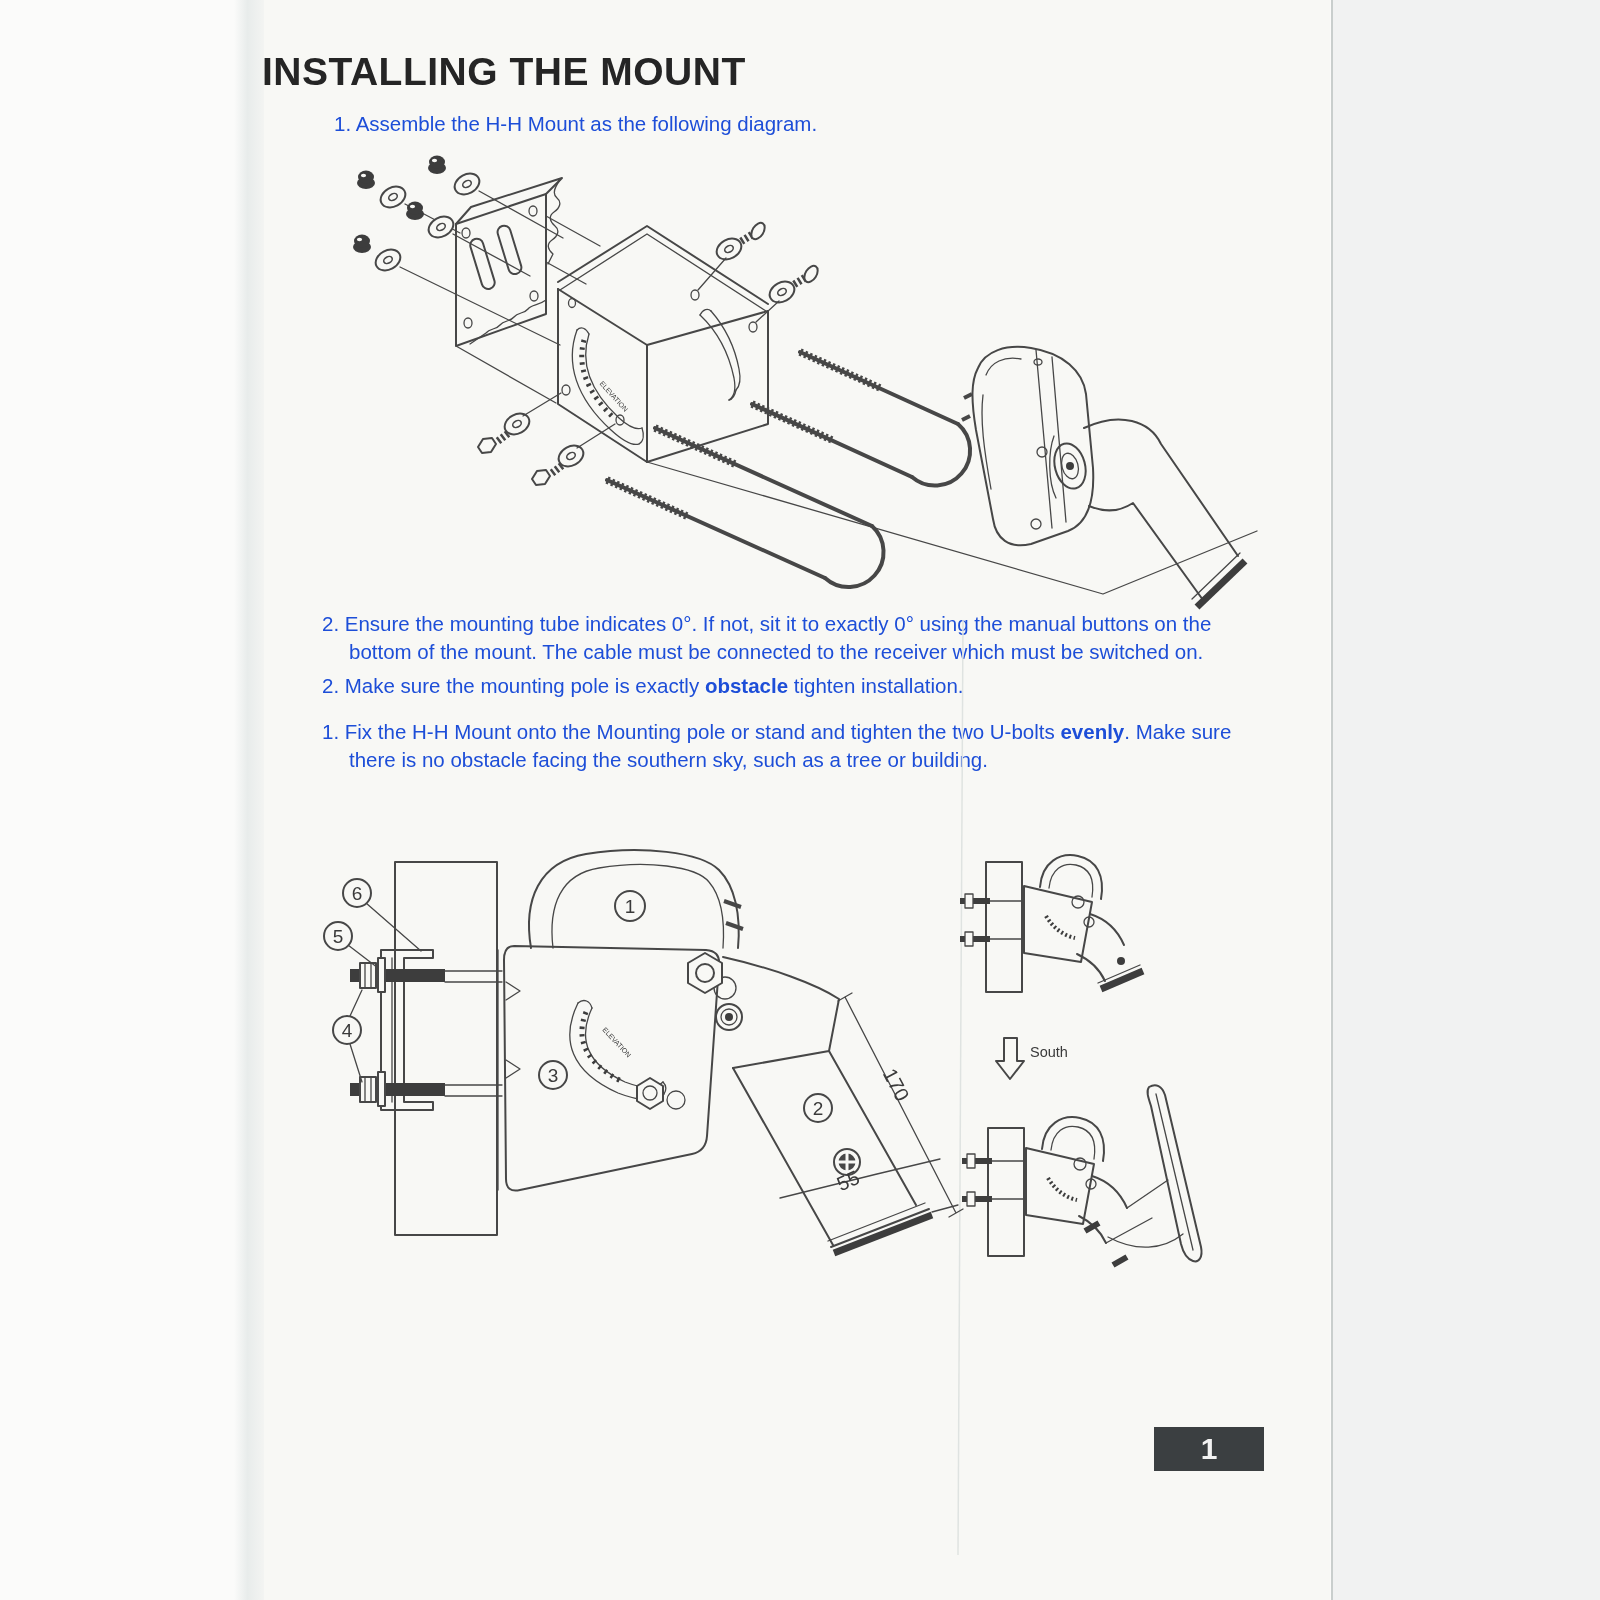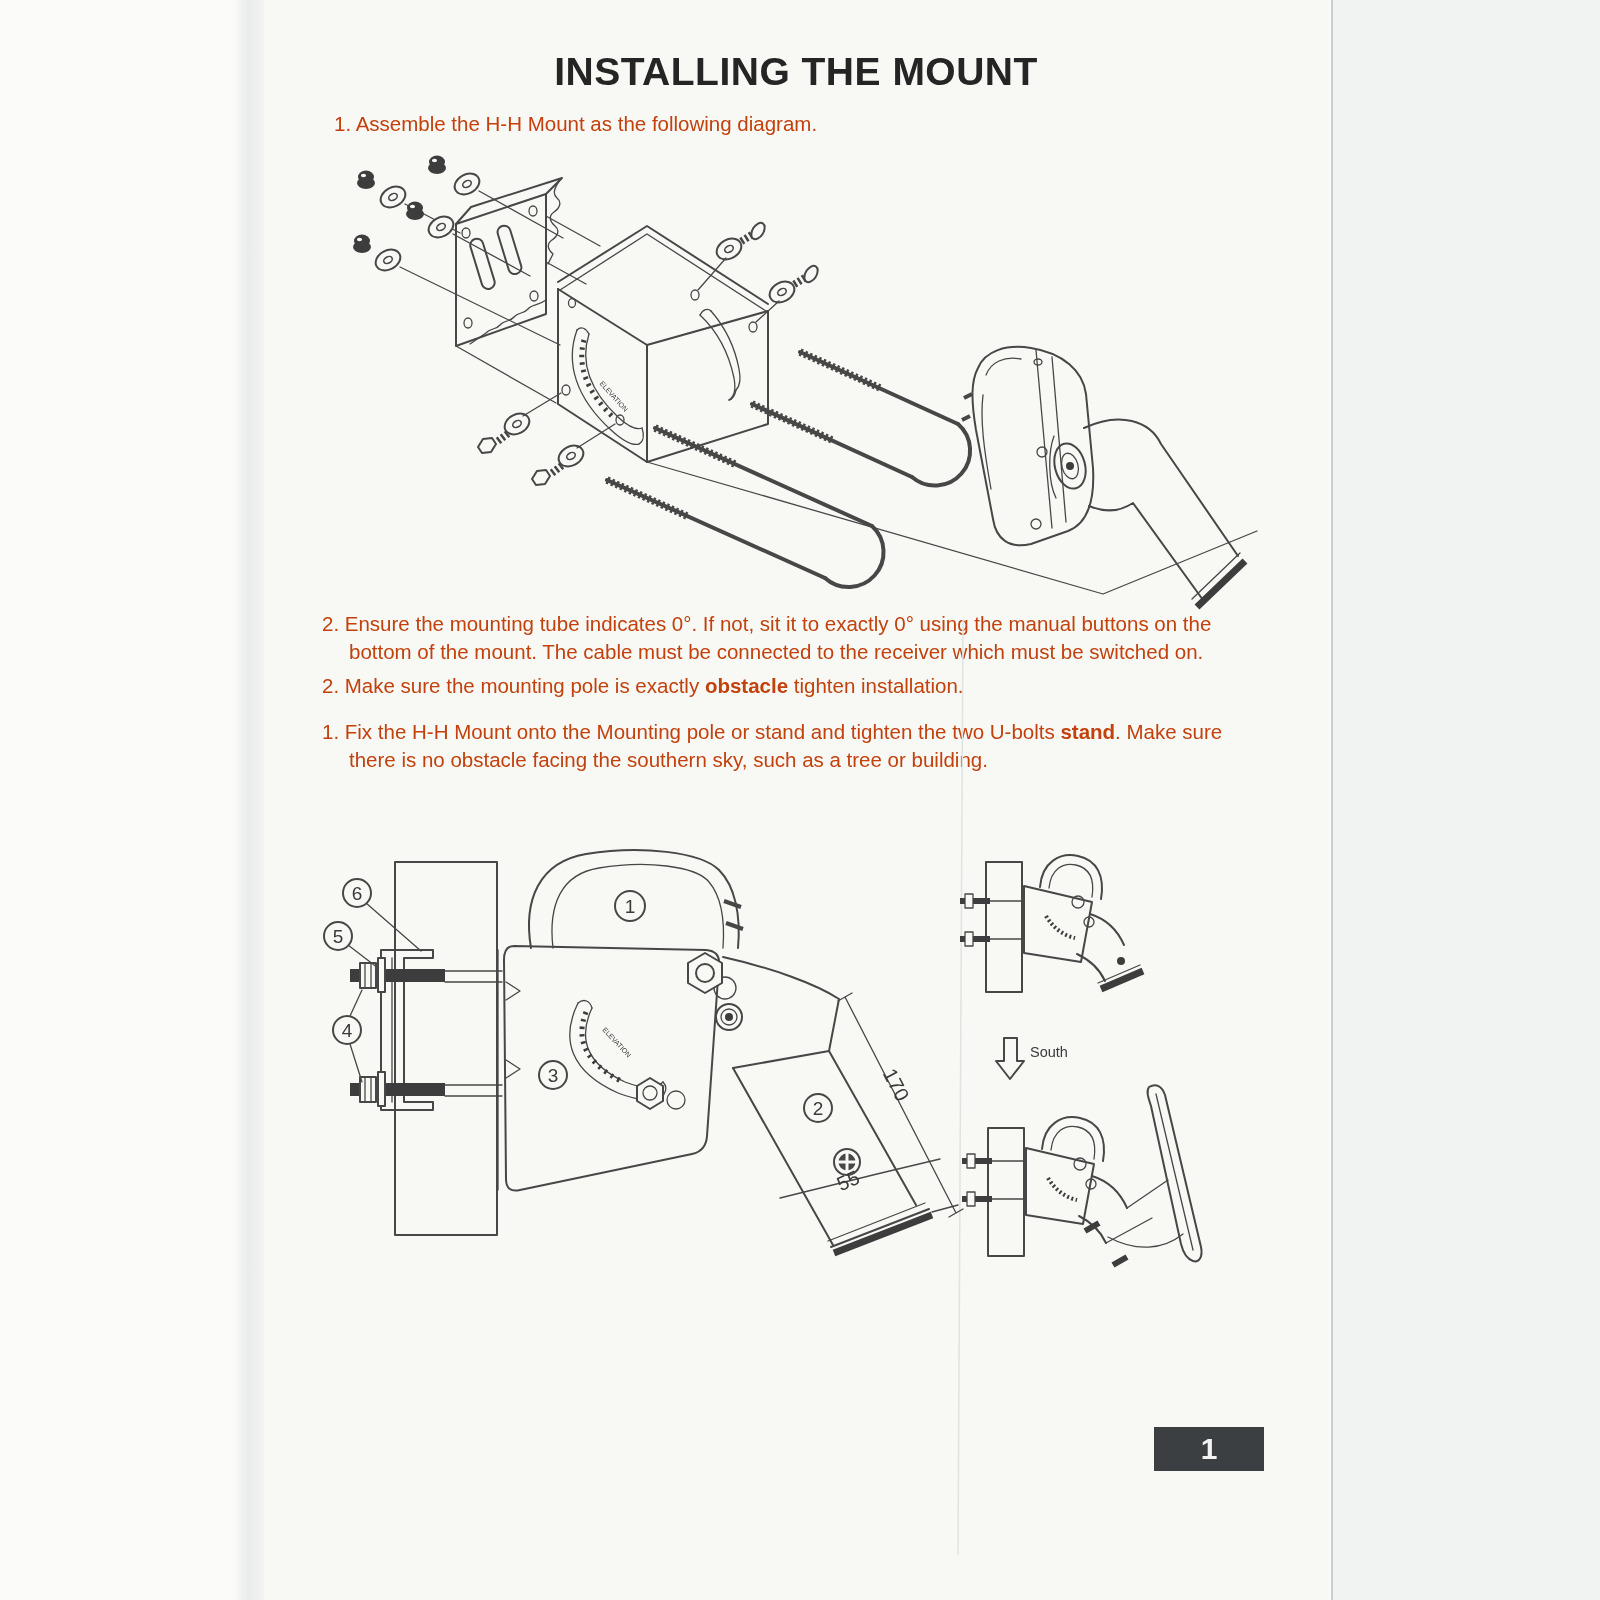--- a/index.html
+++ b/index.html
@@ -6,24 +6,24 @@
   body{
     width:1600px;height:1600px;position:relative;overflow:hidden;
     background:#fbfbfa;font-family:"Liberation Sans",sans-serif;
   }
   .page{position:absolute;left:262px;top:0;width:1068px;height:1600px;background:#f8f8f5;}
   .seam{position:absolute;left:234px;top:0;width:30px;height:1600px;
     background:linear-gradient(90deg,#fbfbfa 0%,#e8eceb 45%,#f3f4f2 100%);}
   .right-shade{position:absolute;left:1331px;top:0;width:269px;height:1600px;
     background:#f1f2f2;border-left:2px solid #c9cecd;}
   .title{
-    position:absolute;left:262px;top:50px;width:1068px;text-align:center;
+    position:absolute;left:262px;top:50px;width:1068px;
     font-size:39px;font-weight:bold;letter-spacing:.5px;color:#252525;
   }
-  .step{position:absolute;color:#c2410c;font-size:20.5px;line-height:1.38;}
+  .step{position:absolute;color:#1d4ed8;font-size:20.5px;line-height:1.38;}
   #step1{left:334px;top:110px;width:820px;}
   #step2{left:322px;top:610px;width:922px;padding-left:27px;text-indent:-27px;}
   #step3{left:322px;top:672px;width:940px;}
   #step4{left:322px;top:718px;width:918px;padding-left:27px;text-indent:-27px;}
   .b{font-weight:bold;}
   .pagenum{
     position:absolute;left:1154px;top:1427px;width:110px;height:44px;
     background:#3b3f41;color:#f2f2f2;font-weight:bold;font-size:30px;
     display:flex;align-items:center;justify-content:center;
   }
@@ -42,21 +42,21 @@
 <body>
 
 <div class="page"></div>
 <div class="seam"></div>
 <div class="right-shade"></div>
 
 <div class="title">INSTALLING THE MOUNT</div>
 <div class="step" id="step1">1. Assemble the H-H Mount as the following diagram.</div>
 <div class="step" id="step2">2. Ensure the mounting tube indicates 0°. If not, sit it to exactly 0° using the manual buttons on the bottom of the mount. The cable must be connected to the receiver which must be switched on.</div>
 <div class="step" id="step3"><span>2. Make sure the mounting pole is exactly </span><span class="b">obstacle</span><span> tighten installation.</span></div>
-<div class="step" id="step4"><span>1. Fix the H-H Mount onto the Mounting pole or stand and tighten the two U-bolts </span><span class="b">stand</span><span>.  Make sure there is no obstacle facing the southern sky, such as a tree or building.</span></div>
+<div class="step" id="step4"><span>1. Fix the H-H Mount onto the Mounting pole or stand and tighten the two U-bolts </span><span class="b">evenly</span><span>.  Make sure there is no obstacle facing the southern sky, such as a tree or building.</span></div>
 
 <svg class="draw" width="1600" height="1600" viewBox="0 0 1600 1600">
   <defs>
     <g id="washer">
       <ellipse rx="13" ry="9.5" class="wh" stroke="#474747" stroke-width="2"></ellipse>
       <ellipse rx="4.5" ry="3.2" fill="none" stroke="#474747" stroke-width="1.6"></ellipse>
     </g>
     <g id="capnut">
       <ellipse cx="0" cy="3" rx="9" ry="6" fill="#3d3d3d"></ellipse>
       <ellipse cx="0" cy="-3" rx="8" ry="6.5" fill="#3d3d3d"></ellipse>

